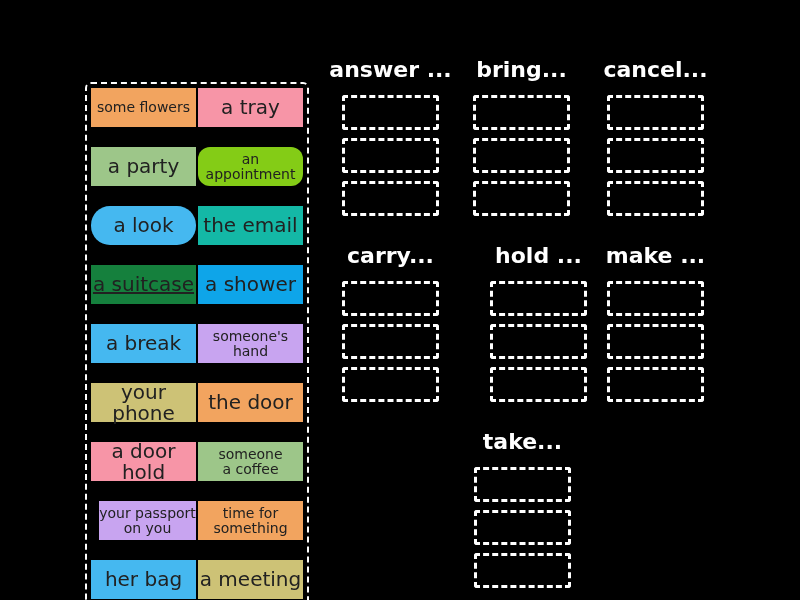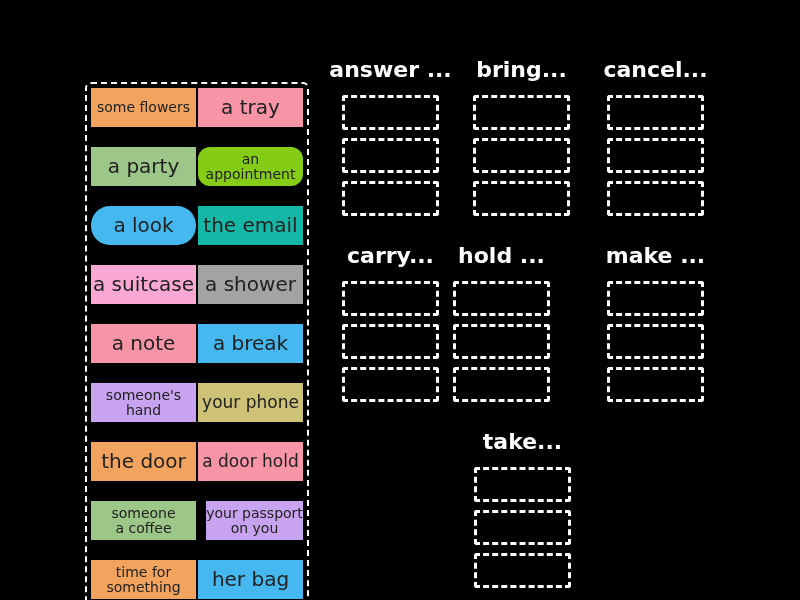--- a/index.html
+++ b/index.html
@@ -30,21 +30,21 @@
     display: flex;
     align-items: center;
     justify-content: center;
     text-align: center;
     white-space: pre-line;
     line-height: 1.05;
     color: var(--tile-text, #212121);
     cursor: grab;
   }
   .size-lg { font-size: 20px; }
-  .size-md { font-size: 17px; }
+  .size-md { font-size: 20px; }
   .size-sm { font-size: 14px; }
 
   
   .group {
     position: absolute;
     width: 97px;
     display: flex;
     flex-direction: column;
     align-items: center;
   }
@@ -62,41 +62,40 @@
     width: 97px; height: 35px;
     box-sizing: border-box;
     border: 3px dashed #fff;
     border-radius: 3px;
     margin-bottom: 8px;
   }
   .g-answer { left: 342px; top: 35px; }
   .g-bring  { left: 473px; top: 35px; }
   .g-cancel { left: 607px; top: 35px; }
   .g-carry  { left: 342px; top: 221px; }
-  .g-hold   { left: 453px; top: 221px; }
+  .g-hold   { left: 490px; top: 221px; }
   .g-make   { left: 607px; top: 221px; }
   .g-take   { left: 474px; top: 407px; }
 </style>
 </head>
 <body style="background: rgb(0, 0, 0); --tile-text: #212121;">
 
 <div class="stage">
 
   <div class="word-bank">
     <div class="bank-grid">
         <div class="tile size-sm" style="background: rgb(242, 164, 95);">some flowers</div>
         <div class="tile size-lg" style="background: rgb(247, 149, 167);">a tray</div>
         <div class="tile size-lg" style="background: rgb(157, 198, 137);">a party</div>
         <div class="tile size-sm" style="background: #84cc16; border-radius: 12px;">an
 appointment</div>
         <div class="tile size-lg" style="background: rgb(69, 184, 240); border-radius: 19px;">a look</div>
         <div class="tile size-lg" style="background: #14b8a6;">the email</div>
-        <div class="tile size-lg" style="background: #f9a8d4;">a suitcase</div>
-        <div class="tile size-lg" style="background: #a3a3a3;">a shower</div>
-        <div class="tile size-lg" style="background: rgb(247, 149, 167);">a note</div>
+        <div class="tile size-lg" style="background: #15803d; text-decoration: underline;">a suitcase</div>
+        <div class="tile size-lg" style="background: #0ea5e9;">a shower</div>
         <div class="tile size-lg" style="background: rgb(69, 184, 240);">a break</div>
         <div class="tile size-sm" style="background: rgb(200, 164, 240);">someone's
 hand</div>
         <div class="tile size-md" style="background: rgb(205, 194, 118);">your phone</div>
         <div class="tile size-lg" style="background: rgb(242, 164, 95);">the door</div>
         <div class="tile size-md" style="background: rgb(247, 149, 167);">a door hold</div>
         <div class="tile size-sm" style="background: rgb(157, 198, 137);">someone
 a coffee</div>
         <div class="tile size-sm" style="background: rgb(200, 164, 240); margin-left: 8px;">your passport
 on you</div>

